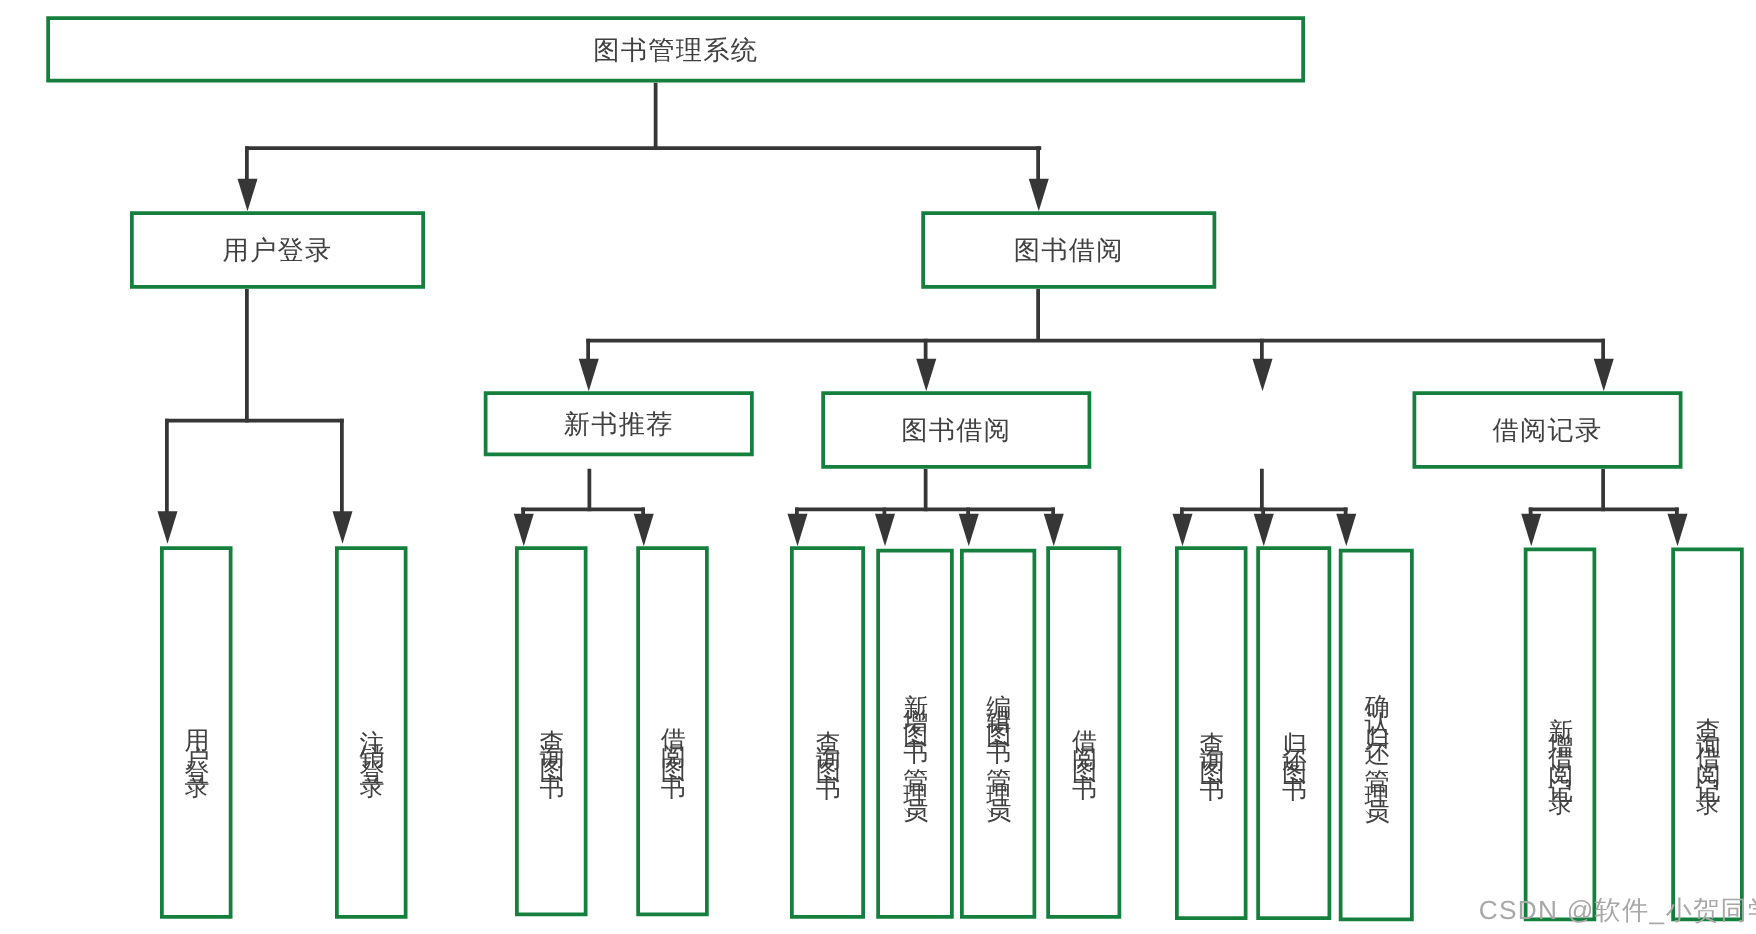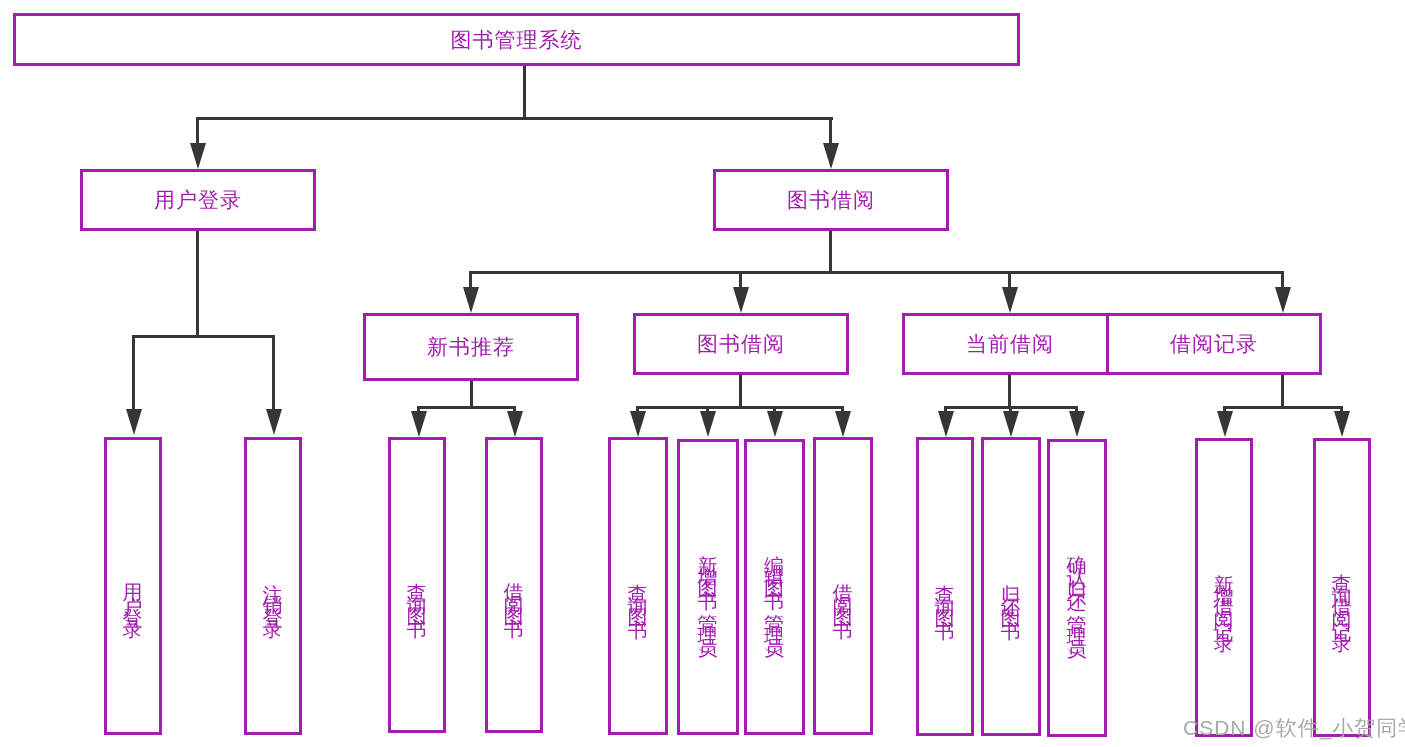--- a/index.html
+++ b/index.html
@@ -7,28 +7,29 @@
     position:relative;
     width:1405px;height:747px;
     background:#ffffff;
     font-family:"Liberation Sans","DejaVu Sans",sans-serif;
     overflow:hidden;
   }
   .box{
     position:absolute;
     box-sizing:border-box;
     background:#ffffff;
-    border:3px solid #a21caf;
-    color:#a21caf;
+    border:3px solid #15803d;
+    color:#404040;
     display:flex;
     align-items:center;
     justify-content:center;
     font-size:21px;
     letter-spacing:1px;
     z-index:2;
+    margin-left:24px;
   }
   .vbox{
     writing-mode:vertical-rl;
     text-orientation:upright;
     font-size:20px;
     letter-spacing:12px;
     line-height:1;
     padding-top:12px;
   }
   .vl{position:absolute;width:3px;background:#363636;z-index:1;}
@@ -77,23 +78,22 @@
   <div class="hl" style="left:469px;top:271px;width:815px"></div>
   <div class="vl" style="left:469px;top:271px;height:18px"></div>
   <div class="ah" style="left:463px;top:287px"></div>
   <div class="vl" style="left:739px;top:271px;height:18px"></div>
   <div class="ah" style="left:733px;top:287px"></div>
   <div class="vl" style="left:1008px;top:271px;height:18px"></div>
   <div class="ah" style="left:1002px;top:287px"></div>
   <div class="vl" style="left:1281px;top:271px;height:18px"></div>
   <div class="ah" style="left:1275px;top:287px"></div>
 
-  <div class="box" style="left:363px;top:313px;width:216px;height:68px">新书推荐</div>
+  <div class="box" style="left:363px;top:313px;width:216px;height:52px">新书推荐</div>
   <div class="box" style="left:633px;top:313px;width:216px;height:62px">图书借阅</div>
-  <div class="box" style="left:902px;top:313px;width:216px;height:62px">当前借阅</div>
   <div class="box" style="left:1106px;top:313px;width:216px;height:62px">借阅记录</div>
 
   <div class="vl" style="left:470px;top:375px;height:34px"></div>
   <div class="hl" style="left:417px;top:406px;width:99px"></div>
   <div class="vl" style="left:417px;top:406px;height:8px"></div>
   <div class="ah" style="left:411px;top:411px"></div>
   <div class="vl" style="left:513px;top:406px;height:8px"></div>
   <div class="ah" style="left:507px;top:411px"></div>
 
   <div class="vl" style="left:739px;top:375px;height:34px"></div>

